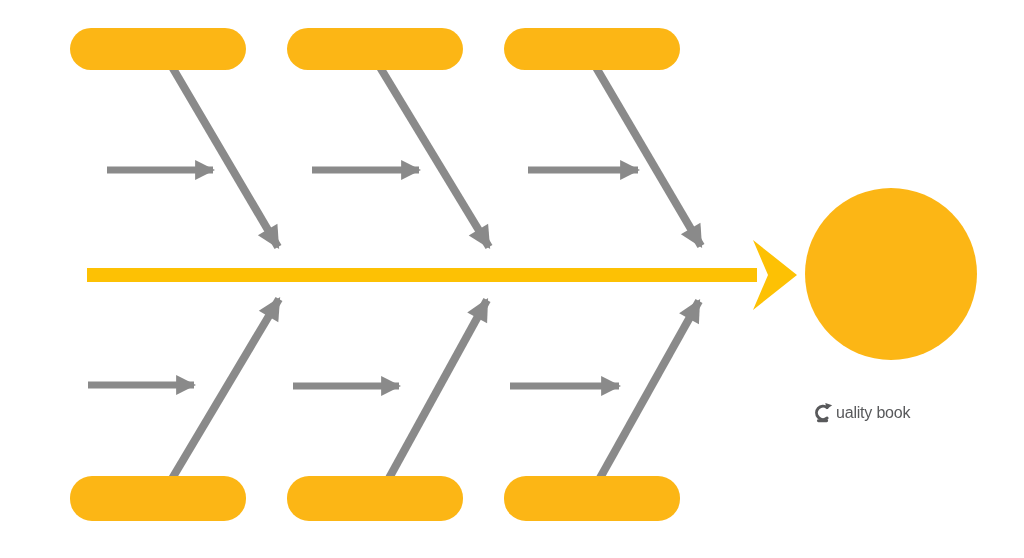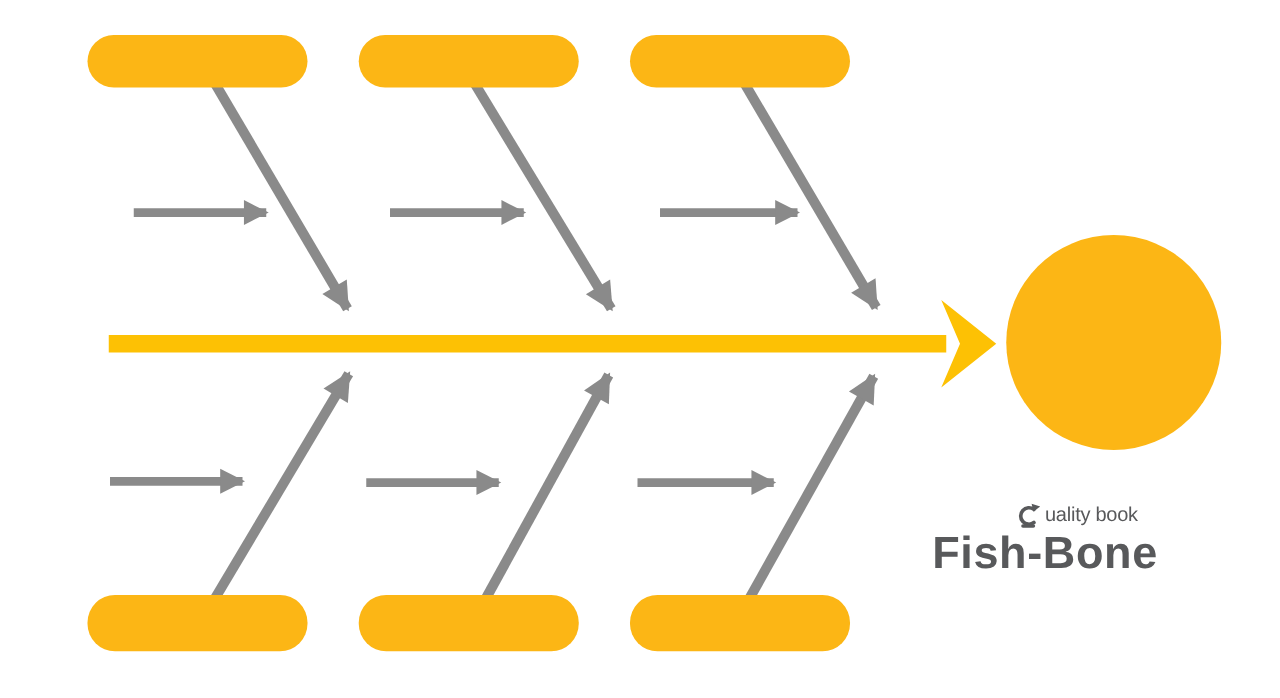--- a/index.html
+++ b/index.html
@@ -130,17 +130,16 @@
   <div class="branding">
     <div class="brand-row">
       <svg class="brand-logo-glyph" viewBox="0 0 24 24" xmlns="http://www.w3.org/2000/svg">
         <path d="M16.5,6 A 7.2,7.2 0 1 0 16.5,17.5" class="glyph-stroke"></path>
         <polygon points="14.5,1 22,3.5 16,8" class="glyph-fill"></polygon>
         <path d="M7,20.5 L16,20.5" class="glyph-stroke"></path>
       </svg>
       <span class="brand-wordmark">uality book</span>
     </div>
     <div class="diagram-title">
-      <div>Fish-Bone</div>
     </div>
   </div>
 
 </div>
 
 </body></html>

